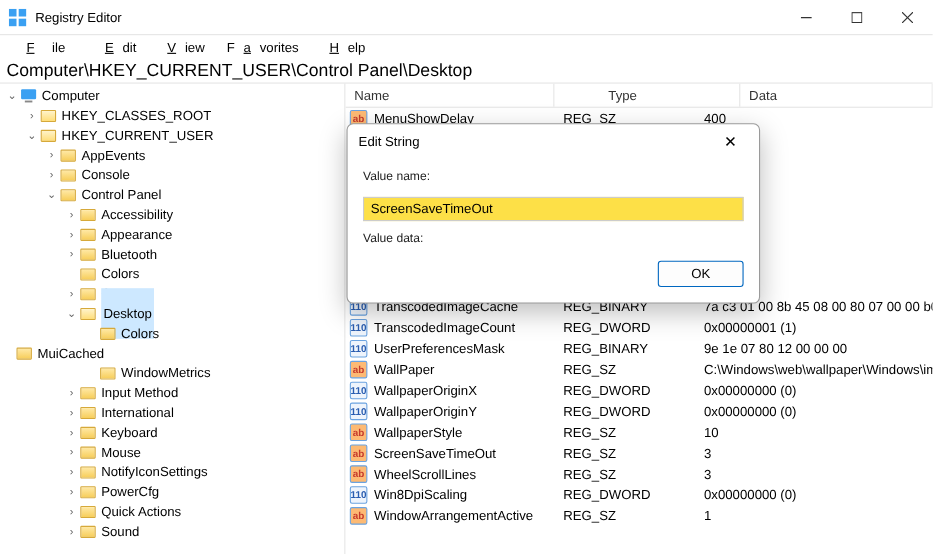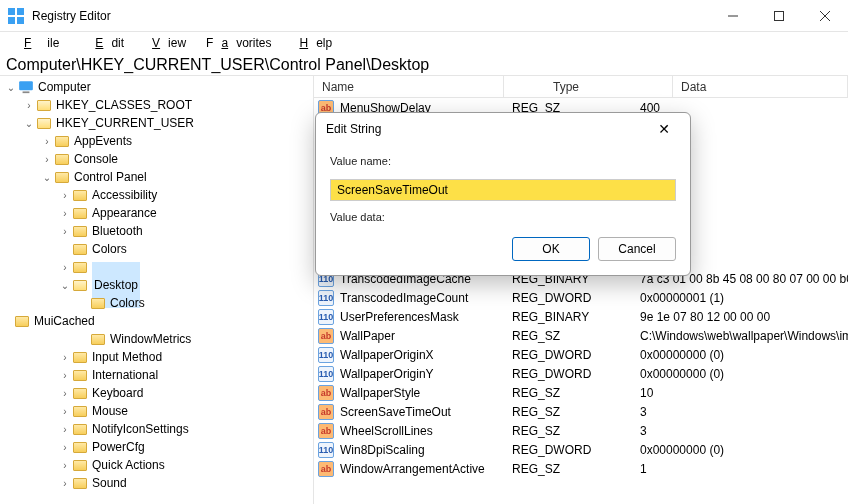--- a/index.html
+++ b/index.html
@@ -426,16 +426,15 @@
   <div class="dialog-title">
     <div class="t">Edit String</div>
     <div class="x">✕</div>
   </div>
   <div class="dialog-body">
     <div class="lbl">Value name:</div>
     <div class="field-ro">ScreenSaveTimeOut</div>
     <div class="lbl" style="margin-top:10px;">Value data:</div>
     <div class="dialog-buttons">
       <button class="primary">OK</button>
-      <button>Cancel</button>
     </div>
   </div>
 </div>
 
 </body></html>

